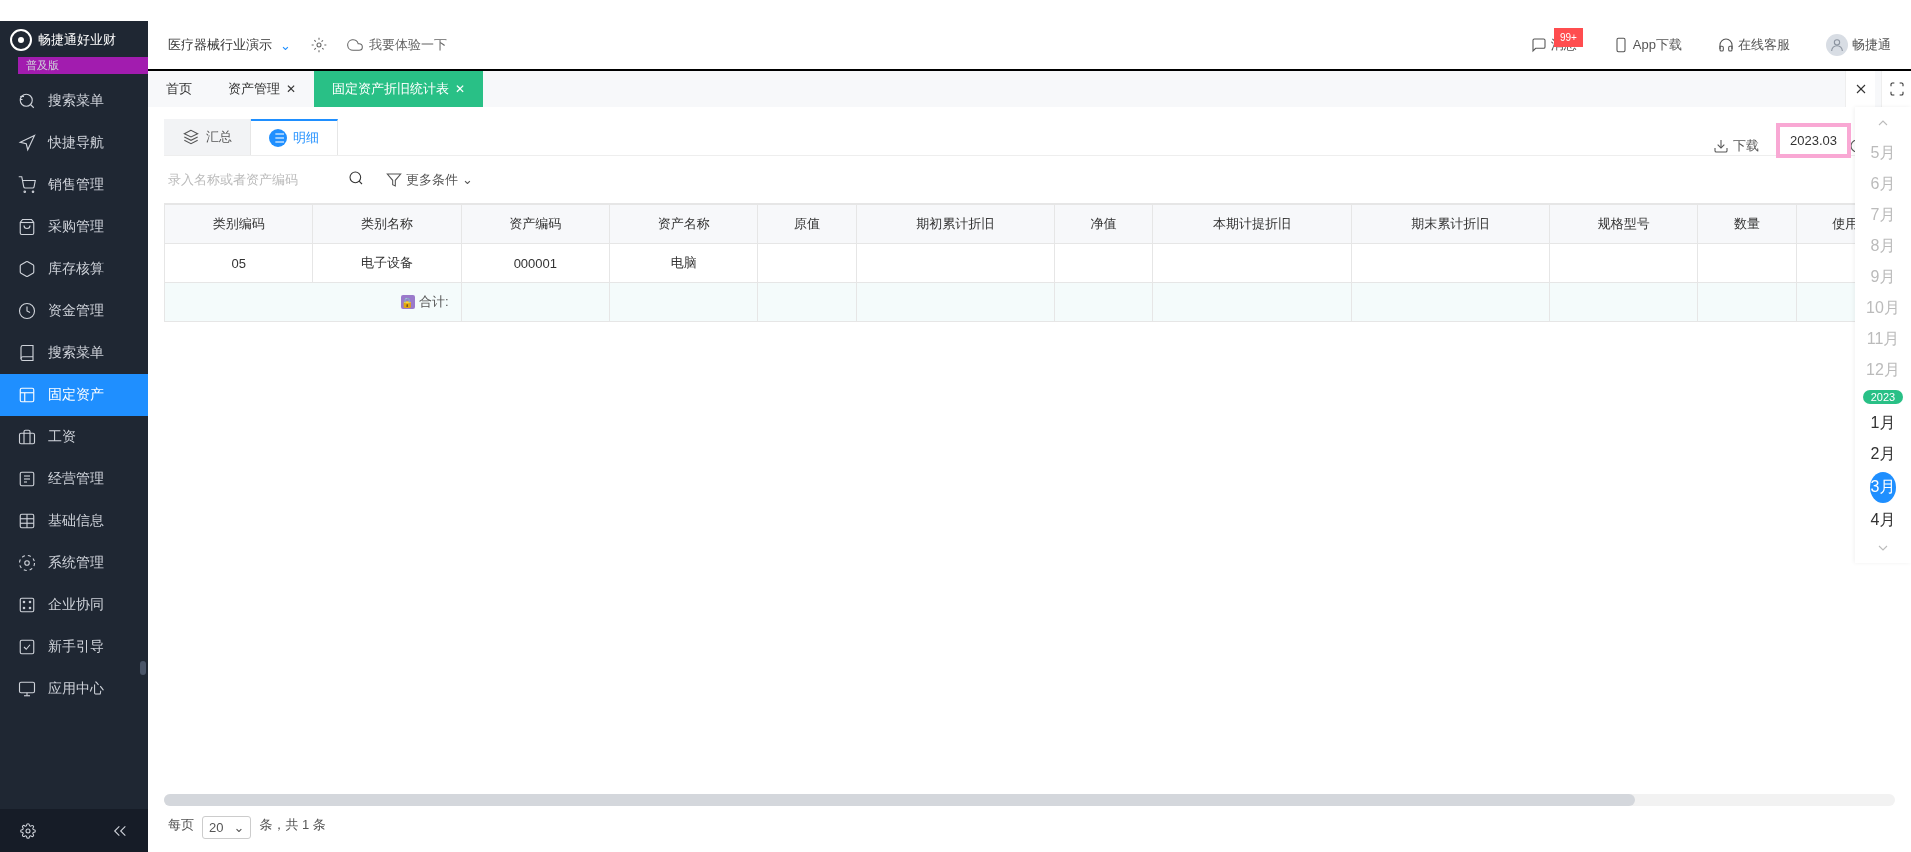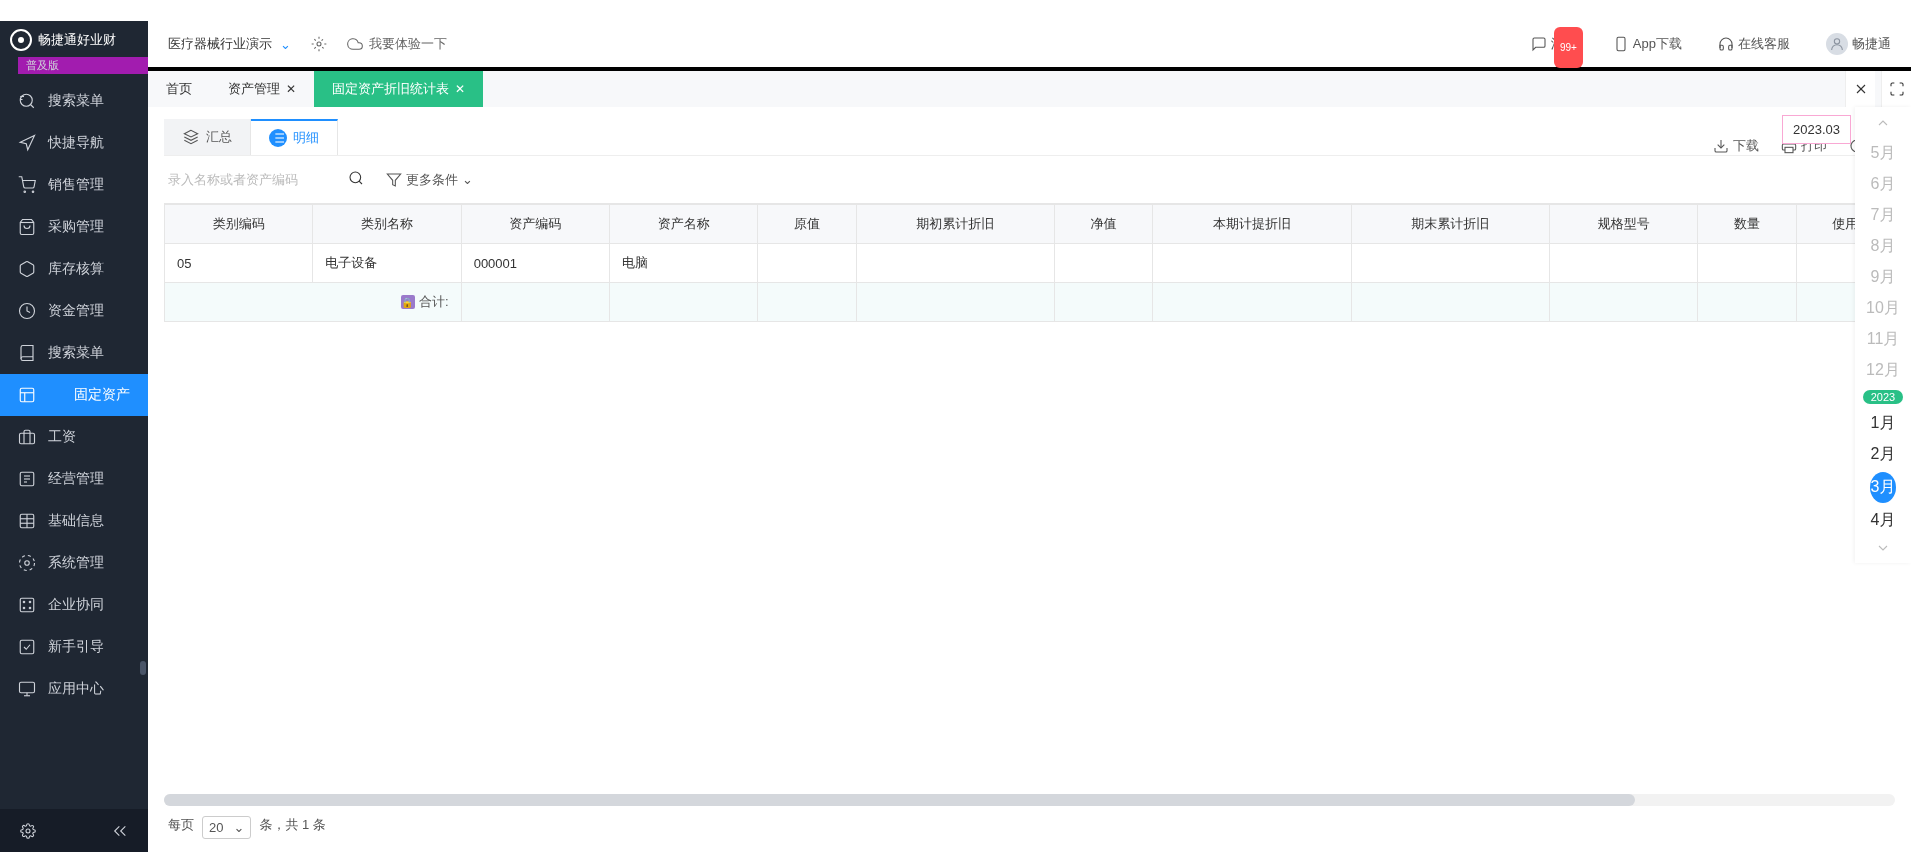--- a/index.html
+++ b/index.html
@@ -8,38 +8,38 @@
 
 
 .sidebar { width: 148px; background: #1f2733; color: #cfd3da; display: flex; flex-direction: column; position: relative; }
 .sidebar-header { padding: 8px 10px; display: flex; align-items: center; gap: 6px; }
 .logo-icon { width: 22px; height: 22px; border: 2px solid #fff; border-radius: 50%; display: flex; align-items: center; justify-content: center; }
 .logo-icon::before { content: ""; width: 6px; height: 6px; background: #fff; border-radius: 50%; }
 .brand-text { font-size: 13px; color: #fff; font-weight: 500; }
 .version-tag { background: #a21caf; color: #cfd3da; font-size: 11px; padding: 1px 8px; border-radius: 0; margin-left: 18px; margin-top: -2px; display: inline-block; }
 .sidebar-nav { flex: 1; overflow-y: auto; margin-top: 6px; }
 .nav-item { display: flex; align-items: center; padding: 12px 18px; gap: 12px; cursor: pointer; font-size: 14px; }
-.nav-item.active { background: #1f8fff; color: #fff; justify-content: space-between; }
+.nav-item.active { background: #1f8fff; color: #fff; }
 .nav-icon { width: 18px; height: 18px; display: inline-flex; align-items: center; justify-content: center; }
 .nav-icon svg { width: 18px; height: 18px; stroke: currentColor; fill: none; stroke-width: 1.5; }
 .sidebar-scroll-ind { position: absolute; right: 2px; top: 640px; width: 6px; height: 14px; background: #4a5568; border-radius: 3px; }
 .sidebar-footer { height: 44px; background: #161c27; display: flex; align-items: center; justify-content: space-between; padding: 0 20px; }
 .sidebar-footer svg { width: 18px; height: 18px; stroke: #cfd3da; fill: none; stroke-width: 1.5; cursor: pointer; }
 
 
 .main { flex: 1; display: flex; flex-direction: column; background: #fff; }
 
 
-.topbar { height: 50px; display: flex; align-items: center; padding: 0 20px; border-bottom: 4px solid #000000; gap: 20px; }
+.topbar { height: 50px; display: flex; align-items: center; padding: 0 20px; border-bottom: 2px solid #000000; gap: 20px; }
 .org-selector { display: flex; align-items: center; gap: 8px; color: #333; cursor: pointer; }
 .org-selector .chev { color: #1f8fff; }
 .gear-btn, .cloud-btn { color: #666; cursor: pointer; display: flex; align-items: center; gap: 6px; }
 .spacer { flex: 1; }
 .top-action { display: flex; align-items: center; gap: 4px; color: #555; cursor: pointer; font-size: 13px; margin-left: 16px; position: relative; }
-.badge { position: absolute; top: -8px; right: -6px; background: #ff4d4f; color: #fff; font-size: 10px; padding: 15px 6px; border-radius: 6px; }
+.badge { position: absolute; top: -8px; right: -6px; background: #ff4d4f; color: #fff; font-size: 10px; padding: 4px 6px; border-radius: 0; }
 .avatar { width: 22px; height: 22px; background: #d8dde4; border-radius: 50%; display: flex; align-items: center; justify-content: center; }
 
 
 .tabbar { height: 36px; display: flex; align-items: stretch; background: #f7f8fa; position: relative; }
 .tab { display: flex; align-items: center; padding: 0 18px; gap: 6px; font-size: 13px; color: #333; cursor: pointer; }
 .tab.active { background: #29c086; color: #fff; }
 .tab-close { font-size: 12px; cursor: pointer; }
 .tabbar-right { position: absolute; right: 0; top: 0; display: flex; align-items: center; height: 100%; gap: 6px; }
 .tabbar-btn { width: 30px; height: 36px; display: flex; align-items: center; justify-content: center; border-left: 1px solid #eee; cursor: pointer; background: #fff; }
 
@@ -59,36 +59,36 @@
 .search-input::placeholder { color: #bbb; }
 .search-btn { cursor: pointer; color: #333; padding: 4px; }
 .more-filter { display: flex; align-items: center; gap: 4px; color: #555; cursor: pointer; font-size: 13px; margin-left: 8px;}
 
 
 .table-wrap { flex: 1; overflow: auto; border-top: 1px solid #e6e6e6; }
 table { border-collapse: collapse; width: 100%; min-width: 1490px; }
 th, td { border: 1px solid #e6e6e6; padding: 10px 12px; text-align: center; font-size: 13px; white-space: nowrap; }
 th { background: #f7f8fa; font-weight: 500; color: #333; }
 td { background: #fff; }
-td.left { text-align: left; border-radius: 17px; }
+td.left { text-align: center; border-radius: 17px; }
 tr.total td { background: #f4fbfb; color: #555; }
 .total-lock { display: inline-flex; align-items: center; gap: 4px; justify-content: flex-end; width: 100%;}
 .total-lock .lock-icon { width:14px; height:14px; background:#9a7acb; display:inline-flex; align-items:center; justify-content:center; border-radius:2px; color:#fff; font-size:10px;}
 
 
 .hscroll { height: 12px; background: #f2f2f2; border-radius: 6px; margin-top: 4px; position: relative; }
 .hscroll-thumb { position: absolute; left: 0; width: 85%; height: 100%; background: #d4d7dc; border-radius: 6px; }
 
 
 .pagination { display: flex; align-items: flex-start; padding: 10px 4px; gap: 8px; font-size: 13px; color: #555; }
 .page-select { border: 1px solid #ccc; border-radius: 3px; padding: 3px 6px; display: flex; align-items: center; gap: 10px; cursor: pointer; }
 
 
 .period-panel { position: absolute; right: 0; top: 0; width: 56px; background: #fff; box-shadow: -1px 0 4px rgba(0,0,0,.06); display: flex; flex-direction: column; align-items: center; padding-top: 4px; }
-.period-header { position: absolute; right: 56px; top: 8px; background: #fff; border: 1px solid #f9a8d4; padding: 6px 10px; font-size: 13px; color: #333; }
+.period-header { position: absolute; right: 56px; top: 16px; background: #fff; border: 4px solid #f9a8d4; padding: 6px 10px; font-size: 13px; color: #333; }
 .period-nav { color: #bbb; padding: 4px; cursor: pointer; }
 .period-item { padding: 5px 0; font-size: 16px; color: #bbb; cursor: pointer; width: 100%; text-align: center; }
 .period-item.enabled { color: #333; }
 .period-item.active { background: #1f8fff; color: #fff; border-radius: 50%; width: 26px; margin: 2px auto; }
 .period-year { background: #29c086; color: #fff; border-radius: 10px; padding: 1px 8px; font-size: 11px; margin: 4px 0; }
 
 svg.ico { width: 16px; height: 16px; stroke: currentColor; fill: none; stroke-width: 1.6; }
 </style>
 </head>
 <body>

